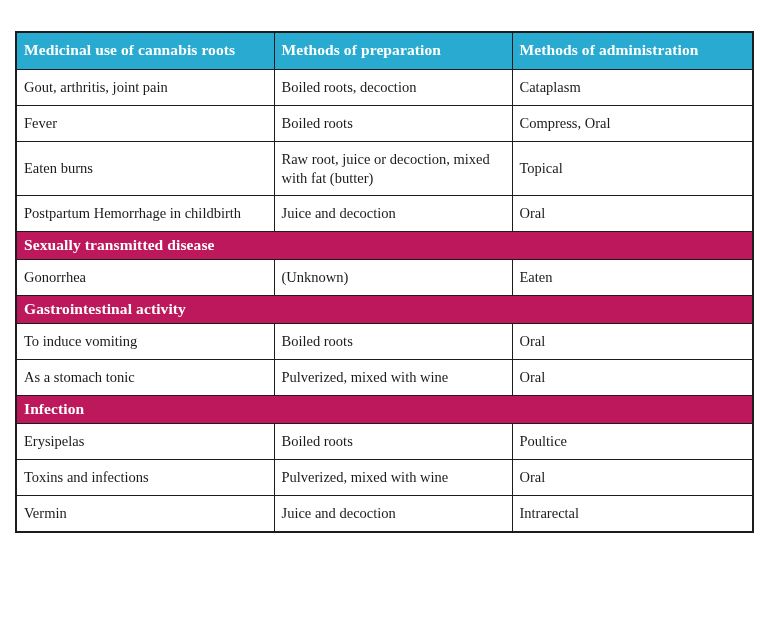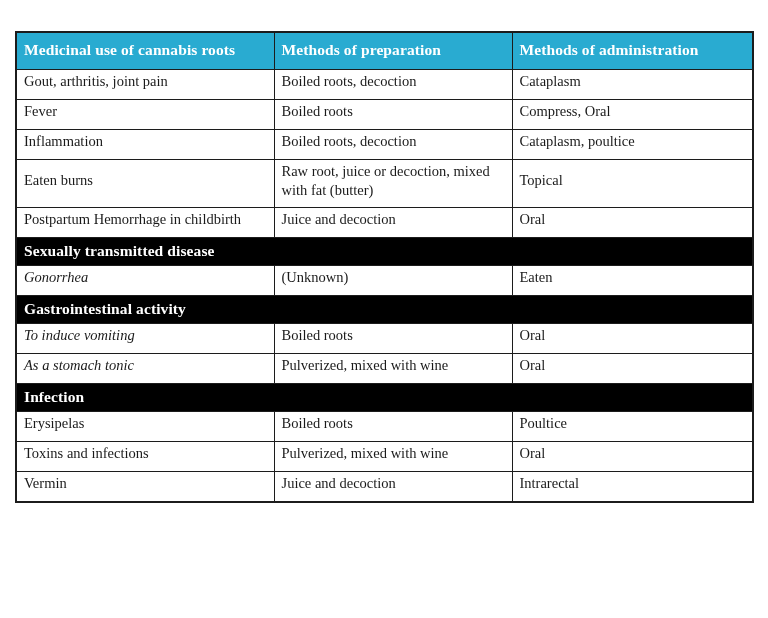--- a/index.html
+++ b/index.html
@@ -32,21 +32,21 @@
 
   table.roots-table col.c1 { width: 258px; }
   table.roots-table col.c2 { width: 238px; }
   table.roots-table col.c3 { width: 241px; }
 
   table.roots-table th,
   table.roots-table td {
     border: 1px solid #1c1c1c;
     vertical-align: middle;
     text-align: left;
-    padding: 0 6px 5px 7px;
+    padding: 6px 6px 5px 7px;
     font-size: 14.5px;
     line-height: 1.32;
   }
 
   
   tr.header-row th {
     background: #29abd1;
     color: #ffffff;
     font-weight: bold;
     font-size: 15.5px;
@@ -59,36 +59,35 @@
   tr.data-row td {
     background: #ffffff;
     height: 24px;
   }
   tr.data-row td.tall {
     height: 42px;
   }
 
   
   tr.section-row td.section-cell {
-    background: #000000;
+    background: #be185d;
     color: #ffffff;
     font-weight: bold;
     font-size: 15.5px;
     height: 22px;
     padding: 2px 6px 3px 7px;
     border-left: 1px solid #1c1c1c;
     border-right: 1px solid #1c1c1c;
     letter-spacing: 0.1px;
     margin-left: 36px;
   }
 
   
   td.indent {
     padding-left: 21px;
-    font-style: italic;
   }
 </style>
 </head>
 <body>
 
 <div id="table-wrap">
   <table class="roots-table">
     <colgroup>
       <col class="c1">
         <col class="c2">
@@ -104,25 +103,20 @@
     <tbody id="table-body">
         <tr class="data-row">
           <td>Gout, arthritis, joint pain</td>
           <td>Boiled roots, decoction</td>
           <td>Cataplasm</td>
         </tr>
         <tr class="data-row">
           <td>Fever</td>
           <td>Boiled roots</td>
           <td>Compress, Oral</td>
-        </tr>
-        <tr class="data-row">
-          <td>Inflammation</td>
-          <td>Boiled roots, decoction</td>
-          <td>Cataplasm, poultice</td>
         </tr>
         <tr class="data-row">
           <td class="tall">Eaten burns</td>
           <td class="tall">Raw root, juice or decoction, mixed with fat (butter)</td>
           <td class="tall">Topical</td>
         </tr>
         <tr class="data-row">
           <td>Postpartum Hemorrhage in childbirth</td>
           <td>Juice and decoction</td>
           <td>Oral</td>

